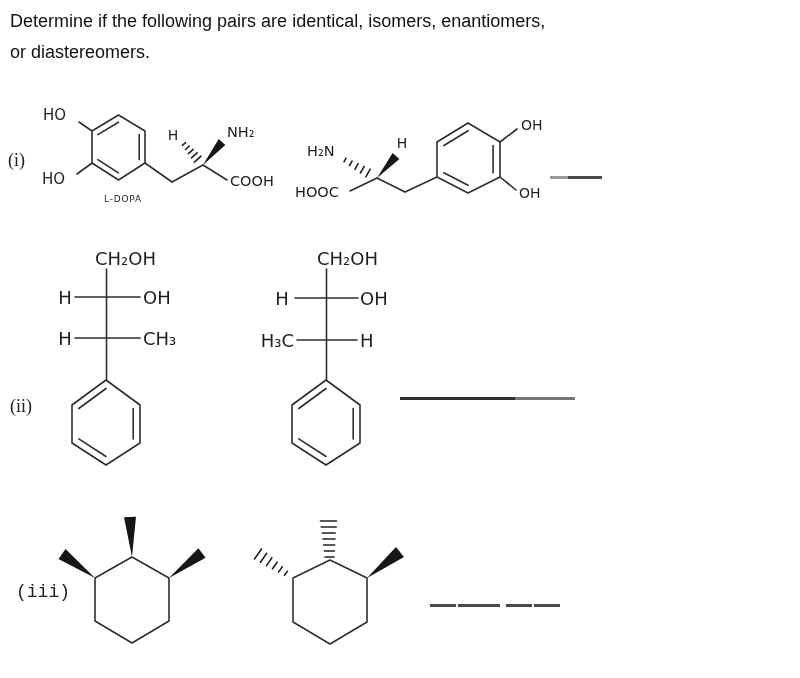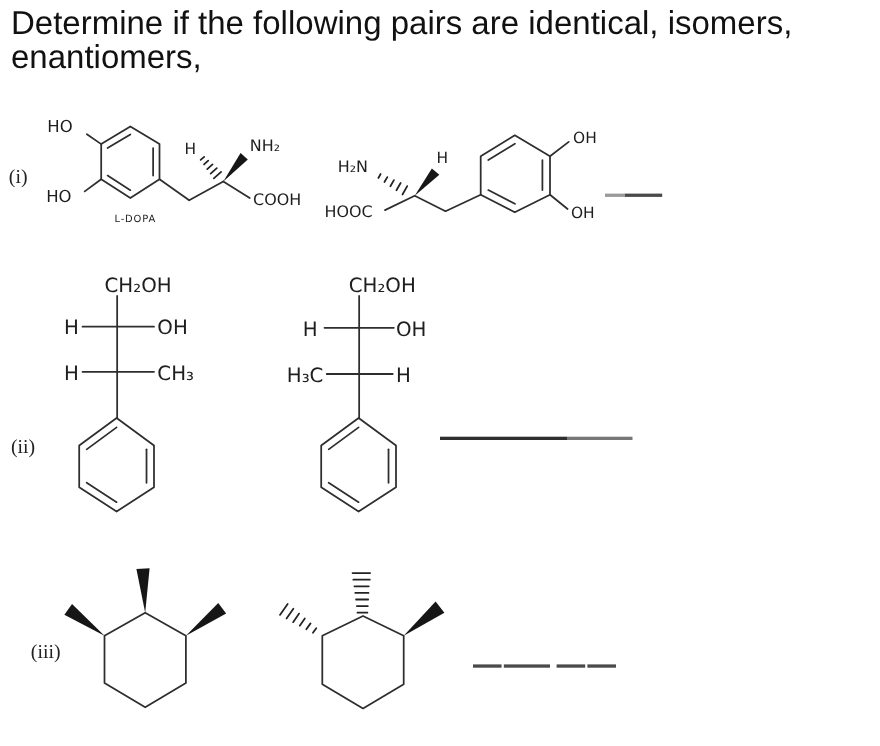--- a/index.html
+++ b/index.html
@@ -1,35 +1,36 @@
 <!DOCTYPE html>
 <html><head>
 <meta charset="utf-8">
 <style>
   html,body{margin:0;padding:0;background:#fff;}
   #page{position:relative;width:800px;height:678px;background:#ffffff;overflow:hidden;
         font-family:"Liberation Sans",sans-serif;}
   .abs{position:absolute;overflow:visible;}
-  .title{position:absolute;left:10px;top:6px;font-size:30px;line-height:31px;color:#111;}
+  .title{position:absolute;left:10px;top:6px;font-size:18px;line-height:31px;color:#111;}
   .pair-label{position:absolute;font-family:"Liberation Serif",serif;font-size:18px;color:#222;}
   svg text{font-family:"DejaVu Sans","Liberation Sans",sans-serif;fill:#1e1e1e;}
   .bond{stroke:#2e2e2e;stroke-width:1.6;fill:none;stroke-linecap:round;}
   .ringline{stroke:#2e2e2e;stroke-width:1.6;fill:none;stroke-linejoin:round;}
   .hash{stroke:#222;stroke-width:1.6;stroke-linecap:round;}
   .wedge{fill:#161616;stroke:none;}
   .blank-seg{display:inline-block;height:2.5px;vertical-align:top;}
   .fischer-text{font-size:18px;}
 </style>
 </head>
 <body>
 
 <div id="page">
 
   <div class="title">
     <div>Determine if the following pairs are identical, isomers, enantiomers,</div>
+    <div>or diastereomers.</div>
   </div>
 
   <div class="pair-label" style="left:8px;top:150px;">(i)</div>
 
   <svg class="abs" style="left:30px;top:96px;" width="280" height="122">
     <g>
       <polygon class="ringline" points="88.5,19 115,35 115,67 88.5,84 62,67 62,35"></polygon>
       <line class="bond" x1="88.5" y1="26.2" x2="67.8" y2="38.6"></line>
       <line class="bond" x1="109.2" y1="38.6" x2="109.2" y2="63.6"></line>
       <line class="bond" x1="67.8" y1="63.6" x2="88.5" y2="76.9"></line>
@@ -119,21 +120,21 @@
     <g>
       <polygon class="ringline" points="81,138 115,163 115,201 81,223 47,201 47,163"></polygon>
       <line class="bond" x1="81" y1="146.5" x2="53.8" y2="166.5"></line>
       <line class="bond" x1="108.2" y1="166.5" x2="108.2" y2="196.9"></line>
       <line class="bond" x1="53.8" y1="196.9" x2="81" y2="214.5"></line>
     </g>
   </svg>
 
   <div class="abs" style="left:400px;top:397px;width:175px;height:2.5px;background:linear-gradient(to right,#2f2f2f 0 66%,#777 66% 100%);"></div>
 
-  <div class="pair-label" style="left:28px;top:582px;">(iii)</div>
+  <div class="pair-label" style="left:16px;top:582px;font-family:Liberation Mono, monospace;">(iii)</div>
 
   <svg class="abs" style="left:55px;top:508px;" width="160" height="142">
     <polygon class="ringline" points="77,49 114,70 114,113 77,135 40,113 40,70"></polygon>
     <polygon class="wedge" points="40,70 10.5,41.1 3.5,50.9"></polygon>
     <polygon class="wedge" points="77,49 81,8.7 69,9.3"></polygon>
     <polygon class="wedge" points="114,70 150.6,49.8 143.4,40.2"></polygon>
   </svg>
 
   <svg class="abs" style="left:252px;top:508px;" width="165" height="142">
     <polygon class="ringline" points="78,52 115,70 115,114 78,136 41,114 41,70"></polygon>

